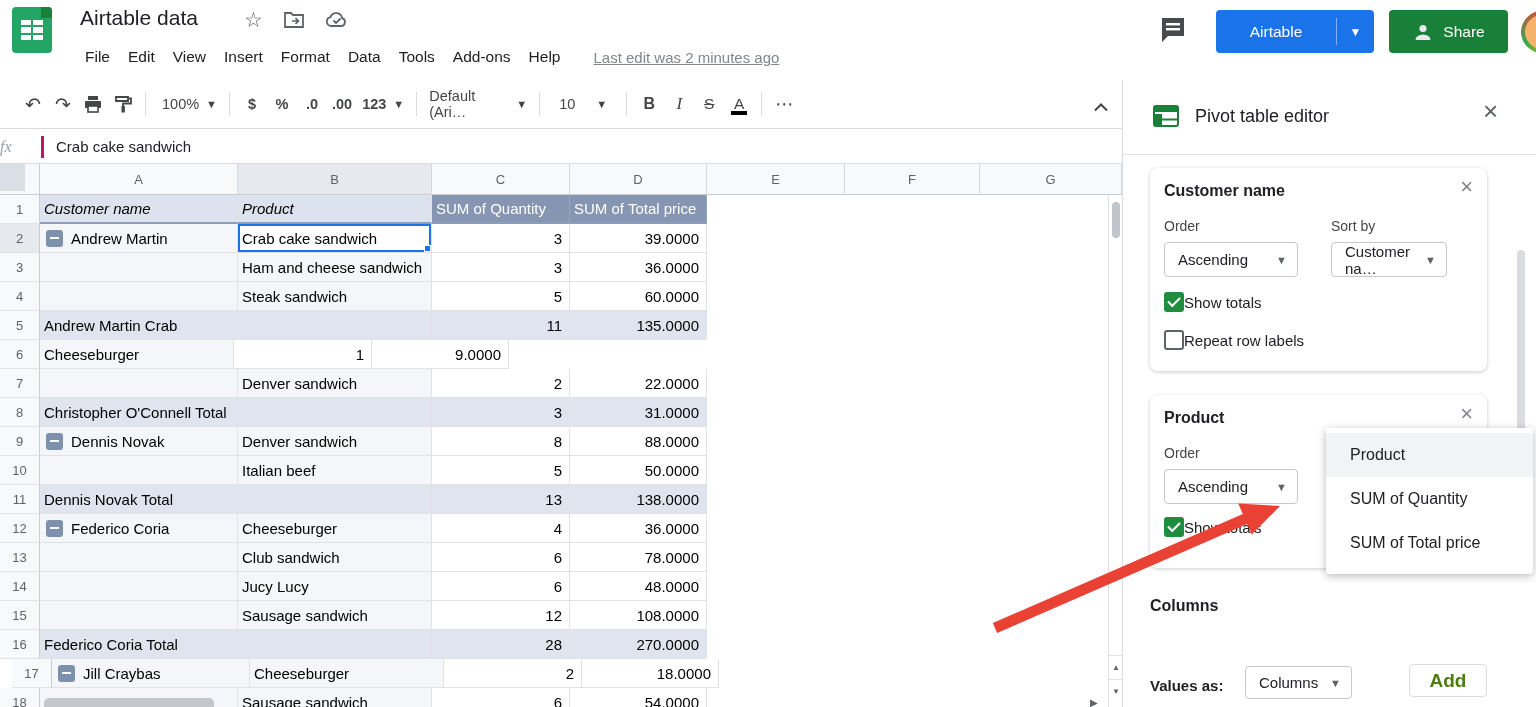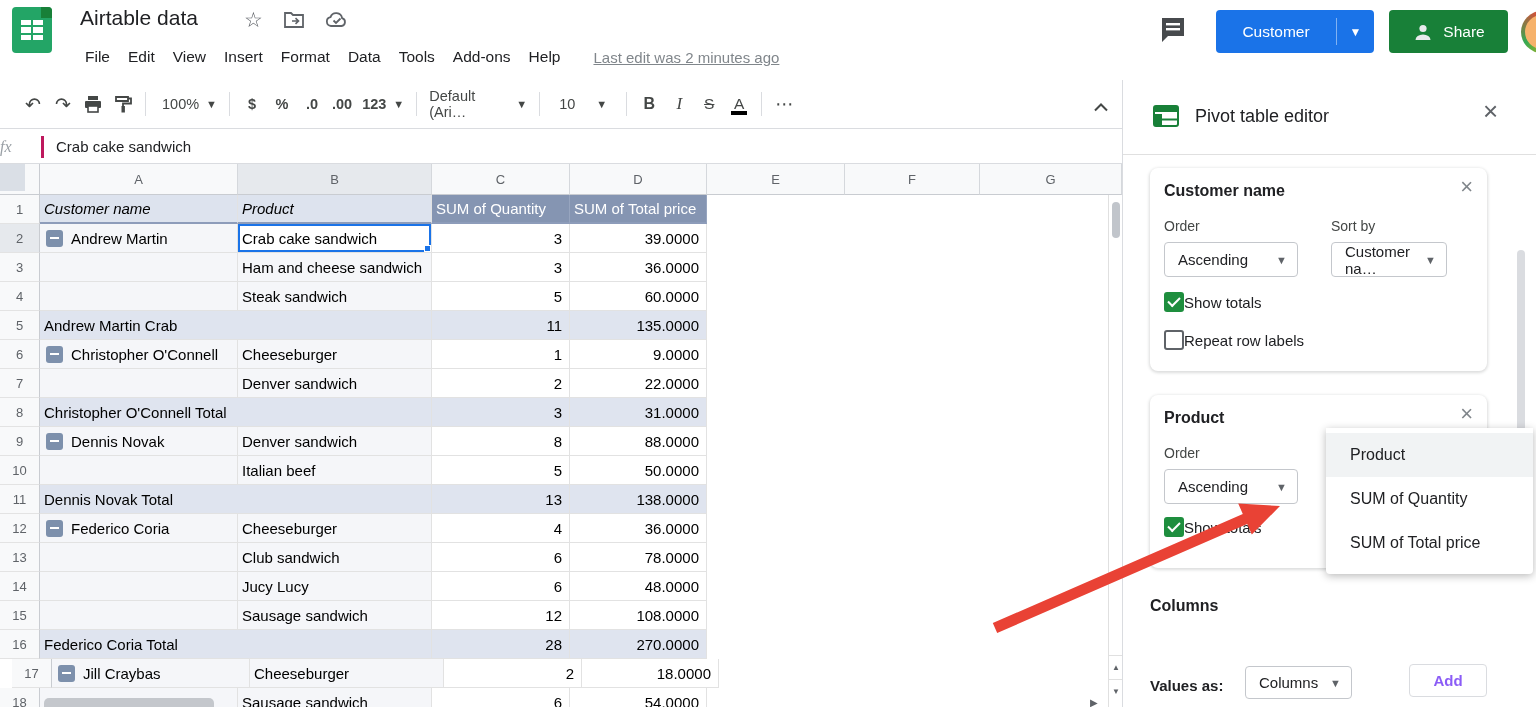--- a/index.html
+++ b/index.html
@@ -95,21 +95,21 @@
   .sel-caret { font-size:11px; color:#5f6368; }
   .chk-row { position:absolute; left:14px; display:flex; align-items:center; }
   .chkbox { width:20px; height:20px; border-radius:3px; flex:none; position:relative; }
   .chkbox.on { background:#1e8e3e; }
   .chkbox.on::after { content:""; position:absolute; left:4px; top:5px; width:10px; height:5px; border-left:2.5px solid #fff; border-bottom:2.5px solid #fff; transform:rotate(-45deg); }
   .chkbox.off { background:#fff; border:2px solid #5f6368; }
   .chk-label { font-size:15px; color:#202124; }
   .section-heading { position:absolute; left:27px; top:517px; font-size:16px; font-weight:700; color:#202124; }
   .values-row-label { position:absolute; left:27px; top:597px; font-size:15px; font-weight:700; color:#202124; }
   .values-select { left:122px; top:586px; width:107px; height:33px; }
-  .add-btn { position:absolute; left:286px; top:584px; width:78px; height:33px; border:1px solid #dadce0; border-radius:4px; background:#fff; color:#8b5cf6; font-weight:700; font-size:15px; display:flex; align-items:center; justify-content:center; }
+  .add-btn { position:absolute; left:286px; top:584px; width:78px; height:33px; border:1px solid #dadce0; border-radius:4px; background:#fff; color:#4d7c0f; font-weight:700; font-size:19px; display:flex; align-items:center; justify-content:center; }
   .panel-scroll { position:absolute; left:394px; top:170px; width:8px; height:227px; background:#dadce0; border-radius:4px; }
 
   
   #sort-menu { position:absolute; left:1326px; top:428px; width:207px; height:146px; background:#fff; border-radius:0 0 4px 4px; box-shadow:0 2px 8px rgba(0,0,0,.28); z-index:45; padding-top:5px; }
   .menu-item { height:44px; display:flex; align-items:center; padding-left:24px; font-size:16px; color:#202124; }
   .menu-item.hl { background:#f1f3f4; }
 
   
   #arrow-overlay { position:absolute; left:0; top:0; width:1536px; height:707px; z-index:40; pointer-events:none; }
 
@@ -163,21 +163,21 @@
       <span class="last-edit">Last edit was 2 minutes ago</span>
     </div>
     <div class="comment-btn">
       <svg class="icon-svg" width="30" height="28" viewBox="0 0 30 28">
           <path d="M4 2 h22 v18 h-16 l-6 6 z" fill="#474a4d"></path>
           <rect x="8" y="7" width="14" height="2.4" fill="#fff"></rect>
           <rect x="8" y="12" width="14" height="2.4" fill="#fff"></rect>
         </svg>
     </div>
     <div class="btn-following">
-      <span class="flabel">Customer</span>
+      <span class="flabel">Airtable</span>
       <span class="fcaret">▼</span>
     </div>
     <div class="btn-share">
       <span>
         <svg class="icon-svg" width="22" height="18" viewBox="0 0 22 18">
             <circle cx="11" cy="5.5" r="3.6" fill="#e8eaed"></circle>
             <path d="M3.5 17 a7.5 5.6 0 0 1 15 0 z" fill="#e8eaed"></path>
           </svg>
       </span>
       <span>Share</span>
@@ -307,24 +307,20 @@
           <div class="cell cd">60.0000</div>
         </div>
         <div class="srow" style="top: 147px;">
           <div class="rn">5</div>
           <div class="cell cab tot">Andrew Martin Crab</div>
           <div class="cell cc tot">11</div>
           <div class="cell cd tot">135.0000</div>
         </div>
         <div class="srow" style="top: 176px;">
           <div class="rn">6</div>
-          <div class="cell ca grp">
-            <div class="minus-btn"></div>
-            <span>Christopher O'Connell</span>
-          </div>
           <div class="cell cb grp">
             <span>Cheeseburger</span>
           </div>
           <div class="cell cc">1</div>
           <div class="cell cd">9.0000</div>
         </div>
         <div class="srow" style="top: 205px;">
           <div class="rn">7</div>
           <div class="cell ca grp">
             <span></span>

